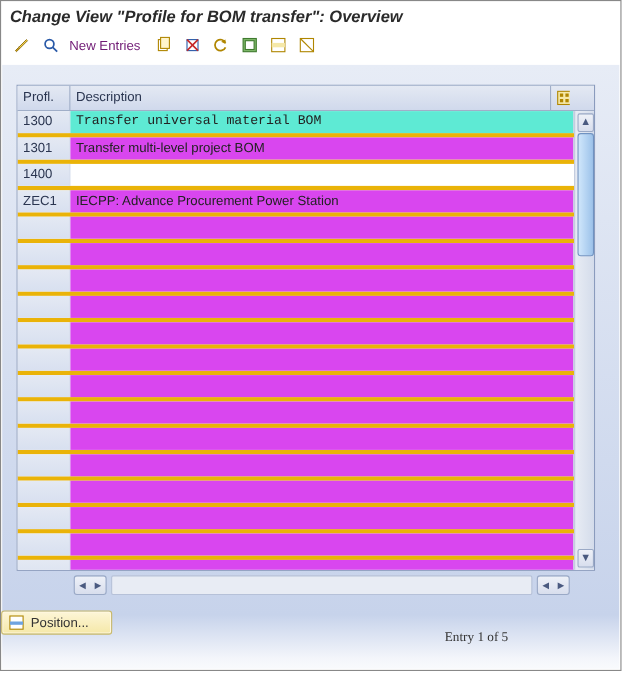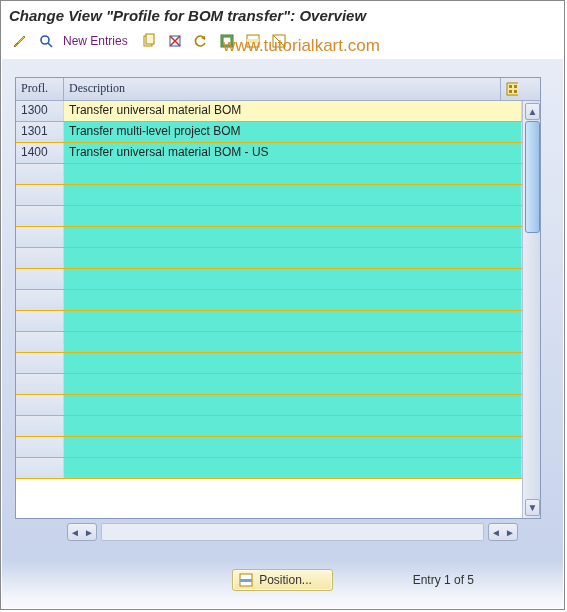--- a/index.html
+++ b/index.html
@@ -79,21 +79,20 @@
     background: #fff;
     display: flex;
     flex-direction: column;
   }
   .thead {
     display: flex;
     height: 22px;
     background: linear-gradient(#e4e9f3, #d0d9ec);
     border-bottom: 1px solid #a0aec8;
     flex: 0 0 auto;
-    font-family: Liberation Serif, serif;
   }
   .th {
     border-right: 1px solid #a0aec8;
     padding: 3px 5px;
     color: #2a3550;
     box-sizing: border-box;
     white-space: nowrap;
     overflow: hidden;
   }
   .th-profl { width: 48px; flex:0 0 48px;}
@@ -137,38 +136,39 @@
     width: 13px;
     height: 110px;
     background: linear-gradient(to right,#cfe6fb,#9cc2ea);
     border: 1px solid #6f93c2;
     border-radius: 3px;
     cursor: pointer;
   }
   .row {
     display: flex;
     height: 20px;
-    border-bottom: 1px solid #eab308;
+    border-bottom: 4px solid #eab308;
   }
   .cell {
     border-right: 1px solid #cdd6e8;
     padding: 2px 5px;
     box-sizing: border-box;
     white-space: nowrap;
     overflow: hidden;
     color: #222;
   }
   .cell-profl {
     width: 48px; flex:0 0 48px;
     background: linear-gradient(#e4e9f3,#d8e0f0);
     color: #2a3550;
   }
-  .cell-desc { flex: 1 1 auto; background:#5eead4; }
+  .cell-desc { flex: 1 1 auto; background:#d946ef; }
   .row.sel .cell-desc {
-    background: #fef9c3;
+    background: #5eead4;
+    font-family: Liberation Mono, monospace;
   }
 
   .hscroll-bar {
     position: absolute;
     left: 14px;
     top: 520px;
     width: 524px;
     height: 22px;
     display: flex;
     align-items: center;
@@ -189,43 +189,44 @@
   .hs-track {
     height:16px;
     background: #e8ecf4;
     border:1px solid #b6c1d8;
     border-radius:2px;
   }
 
   .footer {
     position: absolute;
     left: 0; right: 0;
-    bottom: 18px;
+    bottom: 32px;
     display: flex;
     align-items: center;
-    justify-content: center;
+    justify-content: flex-start;
     gap: 90px;
   }
   .pos-btn {
     display: flex;
     align-items: center;
     gap: 6px;
     background: linear-gradient(#fdf6d8,#f5e8a8);
     border: 1px solid #c9b96a;
     border-radius: 3px;
     padding: 3px 20px 3px 6px;
     color: #333;
     cursor: pointer;
     box-shadow: inset 0 0 0 1px #fff8e0;
   }
   .status {
     color: #333;
     position:absolute;
-    right: 90px;
+    right: 102px;
     bottom: 22px;
+    font-family: Liberation Serif, serif;
   }
 </style>
 </head>
 <body>
 
 <div class="frame">
 
   <div class="title">Change View "Profile for BOM transfer": Overview</div>
 
   <div class="toolbar">
@@ -274,21 +275,20 @@
         </svg>
     </span>
     <span class="tb-btn">
       <svg width="16" height="16">
           <rect x="2" y="2" width="12" height="12" fill="#fff" stroke="#b08600"></rect>
           <line x1="2" y1="2" x2="14" y2="14" stroke="#b08600"></line>
         </svg>
     </span>
   </div>
 
-  <div class="watermark">www.tutorialkart.com</div>
 
   <div class="gradient-bg"></div>
 
   <div class="table-wrap">
     <div class="thead">
       <div class="th th-profl">Profl.</div>
       <div class="th th-desc">Description</div>
       <div class="th th-cfg">
         <svg width="14" height="14">
             <rect x="1" y="1" width="12" height="12" fill="#f5e8a8" stroke="#b08600"></rect>
@@ -305,21 +305,24 @@
           <div class="row sel">
             <div class="cell cell-profl">1300</div>
             <div class="cell cell-desc">Transfer universal material BOM</div>
           </div>
           <div class="row">
             <div class="cell cell-profl">1301</div>
             <div class="cell cell-desc">Transfer multi-level project BOM</div>
           </div>
           <div class="row">
             <div class="cell cell-profl">1400</div>
-            <div class="cell cell-desc">Transfer universal material BOM - US</div>
+          </div>
+          <div class="row">
+            <div class="cell cell-profl">ZEC1</div>
+            <div class="cell cell-desc">IECPP: Advance Procurement Power Station</div>
           </div>
           <div class="row">
             <div class="cell cell-profl"></div>
             <div class="cell cell-desc"></div>
           </div>
           <div class="row">
             <div class="cell cell-profl"></div>
             <div class="cell cell-desc"></div>
           </div>
           <div class="row">

